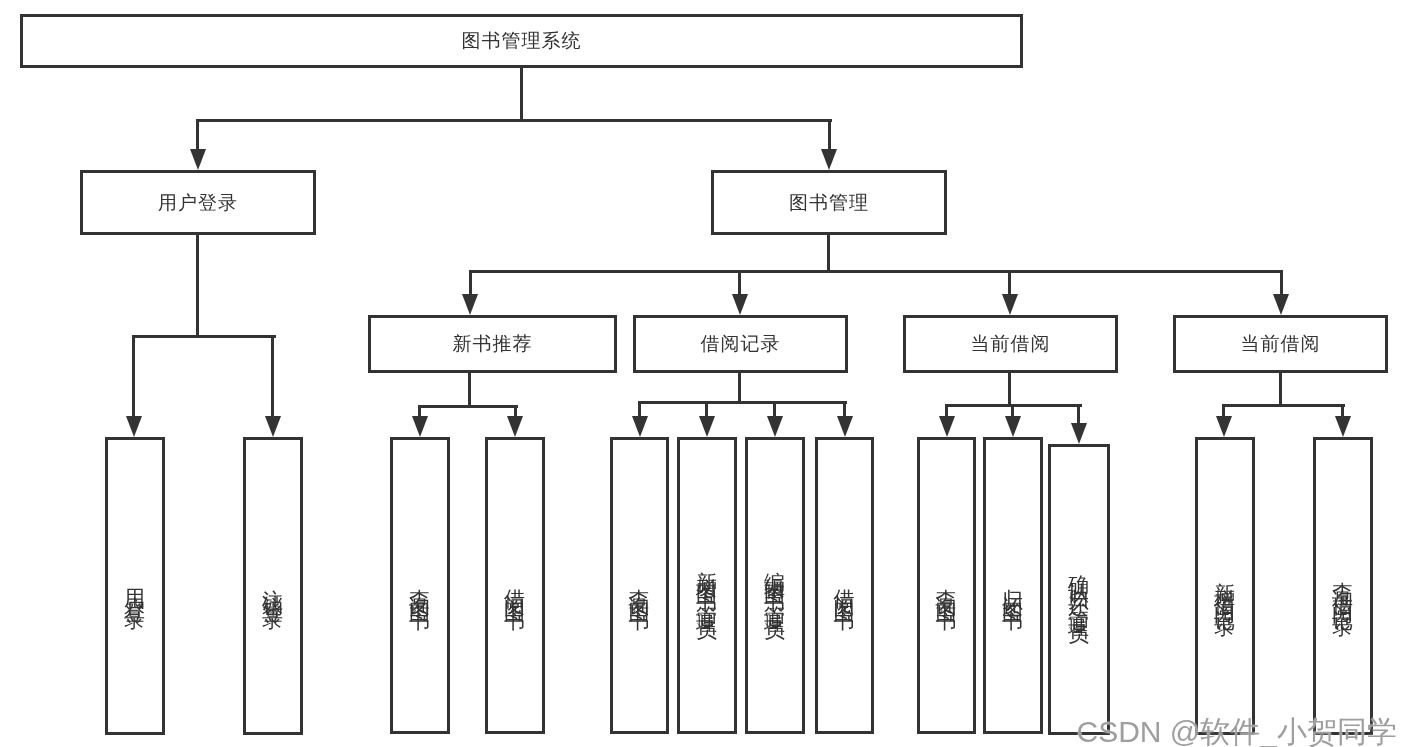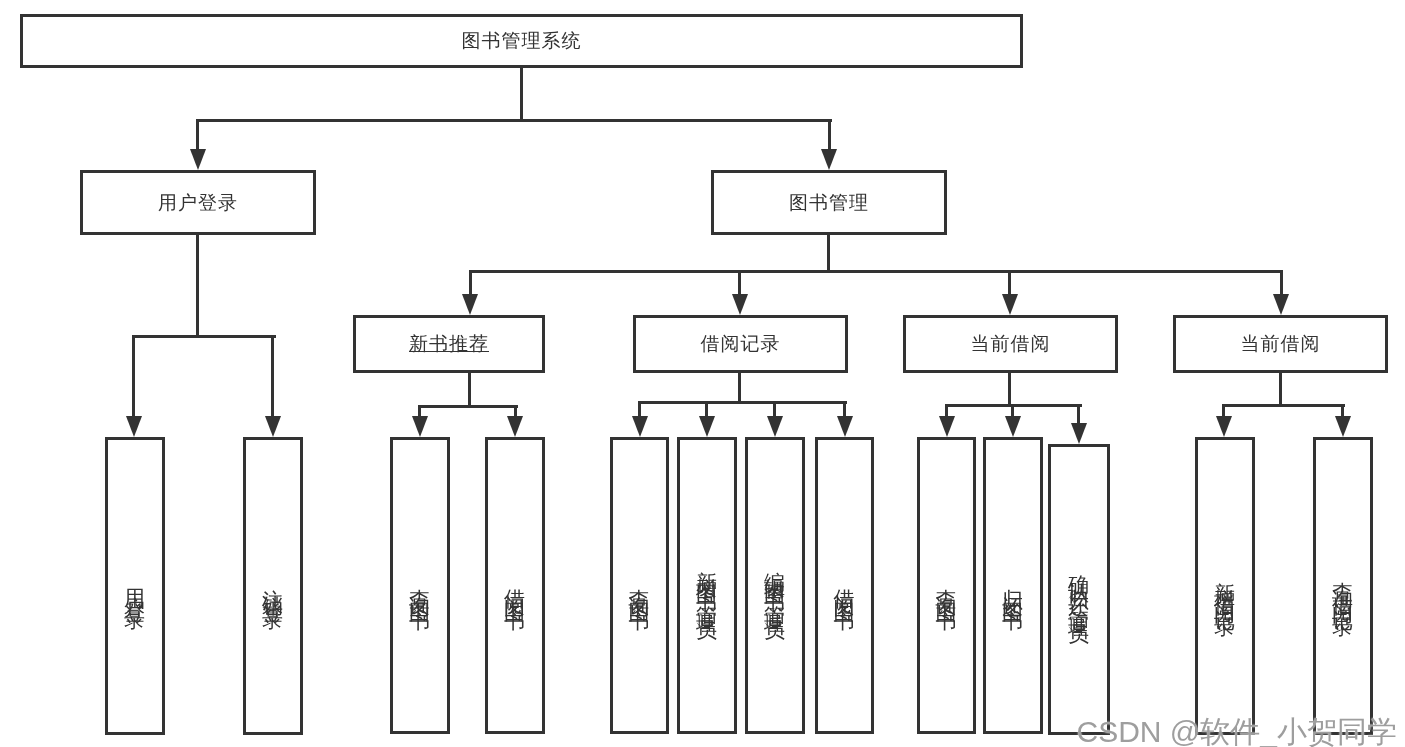--- a/index.html
+++ b/index.html
@@ -101,21 +101,21 @@
       <div class="arrow" style="left: 767px; top: 416px;"></div>
       <div class="arrow" style="left: 837px; top: 416px;"></div>
       <div class="arrow" style="left: 939px; top: 416px;"></div>
       <div class="arrow" style="left: 1005px; top: 416px;"></div>
       <div class="arrow" style="left: 1071px; top: 423px;"></div>
       <div class="arrow" style="left: 1216px; top: 416px;"></div>
       <div class="arrow" style="left: 1335px; top: 416px;"></div>
       <div class="box h" style="left: 20px; top: 14px; width: 1003px; height: 54px;">图书管理系统</div>
       <div class="box h" style="left: 80px; top: 170px; width: 236px; height: 65px;">用户登录</div>
       <div class="box h" style="left: 711px; top: 170px; width: 236px; height: 65px;">图书管理</div>
-      <div class="box h" style="left: 353px; top: 315px; width: 192px; height: 58px; text-decoration: underline;">新书推荐</div>
+      <div class="box h" style="left: 368px; top: 315px; width: 249px; height: 58px;">新书推荐</div>
       <div class="box h" style="left: 633px; top: 315px; width: 215px; height: 58px;">借阅记录</div>
       <div class="box h" style="left: 903px; top: 315px; width: 215px; height: 58px;">当前借阅</div>
       <div class="box h" style="left: 1173px; top: 315px; width: 215px; height: 58px;">当前借阅</div>
       <div class="box v" style="left: 105px; top: 437px; width: 60px; height: 298px;">用户登录</div>
       <div class="box v" style="left: 243px; top: 437px; width: 60px; height: 298px;">注销登录</div>
       <div class="box v" style="left: 390px; top: 437px; width: 60px; height: 297px;">查询图书</div>
       <div class="box v" style="left: 485px; top: 437px; width: 60px; height: 297px;">借阅图书</div>
       <div class="box v" style="left: 610px; top: 437px; width: 59px; height: 297px;">查询图书</div>
       <div class="box v" style="left: 677px; top: 437px; width: 60px; height: 297px;">新增图书（管理员）</div>
       <div class="box v" style="left: 745px; top: 437px; width: 60px; height: 297px;">编辑图书（管理员）</div>

